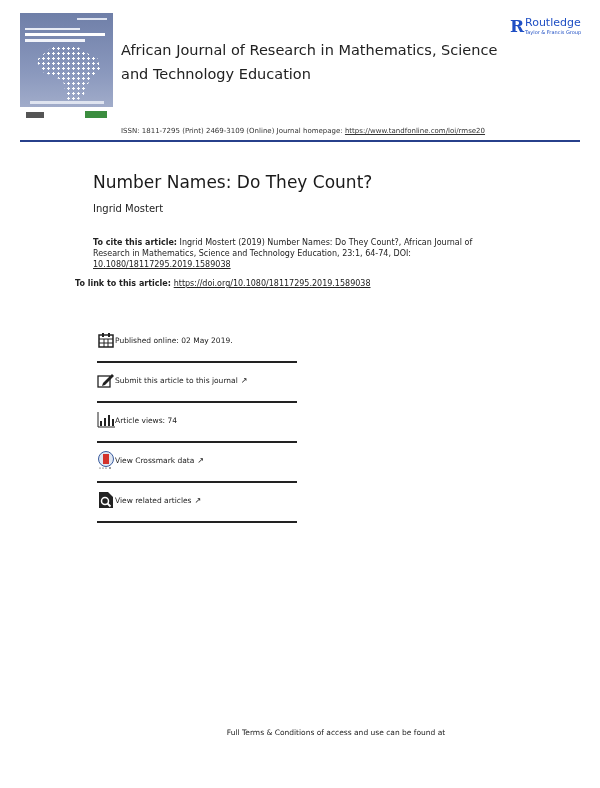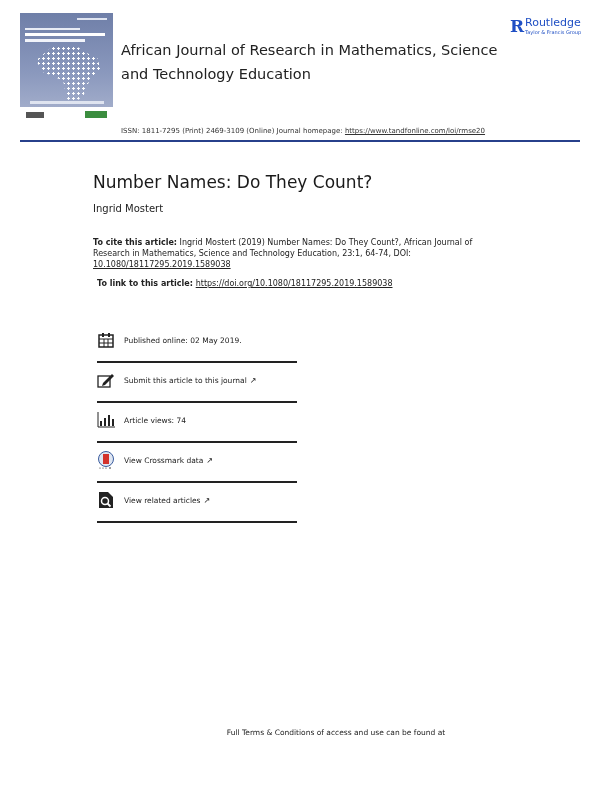--- a/index.html
+++ b/index.html
@@ -29,24 +29,24 @@
   .issn { position:absolute; left:121px; top:127px; font-size:7px; color:#333; white-space:nowrap; }
   .issn a { color:#333; text-decoration:underline; }
   .rule { position:absolute; left:20px; top:140px; width:560px; height:2px; background:#27408b; }
 
   .article-title { position:absolute; left:93px; top:160px; font-size:17px; color:#1a1a1a;margin-top:12px; }
   .author { position:absolute; left:93px; top:203px; font-size:10px; color:#222; }
 
   .cite { position:absolute; left:93px; top:237px; width:380px; font-size:8px; line-height:11px; color:#222; }
   .cite b, .linkto b { font-weight:bold; }
   .cite a, .linkto a { color:#222; text-decoration:underline; }
-  .linkto { position:absolute; left:97px; top:279px; font-size:8px; color:#222; }
+  .linkto { position:absolute; left:75px; top:279px; font-size:8px; color:#222; }
 
   .info { position:absolute; left:97px; top:323px; width:200px; }
-  .info-row { height:40px; border-bottom:2px solid #222; display:flex; align-items:center; gap:9px; box-sizing:border-box; padding-bottom:4px; }
+  .info-row { height:40px; border-bottom:2px solid #222; display:flex; align-items:center; box-sizing:border-box; padding-bottom:4px; }
   .info-row .ico { width:18px; height:18px; display:flex; align-items:center; justify-content:center; }
   .info-row .txt { font-size:7.5px; color:#222; }
   .info-row .ext { font-size:8px; margin-left:3px; }
 
   .footer { position:absolute; left:0; width:600px; top:727px; text-align:center; font-size:7.5px; line-height:11px; color:#222;margin-left:36px; }
 </style>
 </head>
 <body>
 
 <div class="cover">

